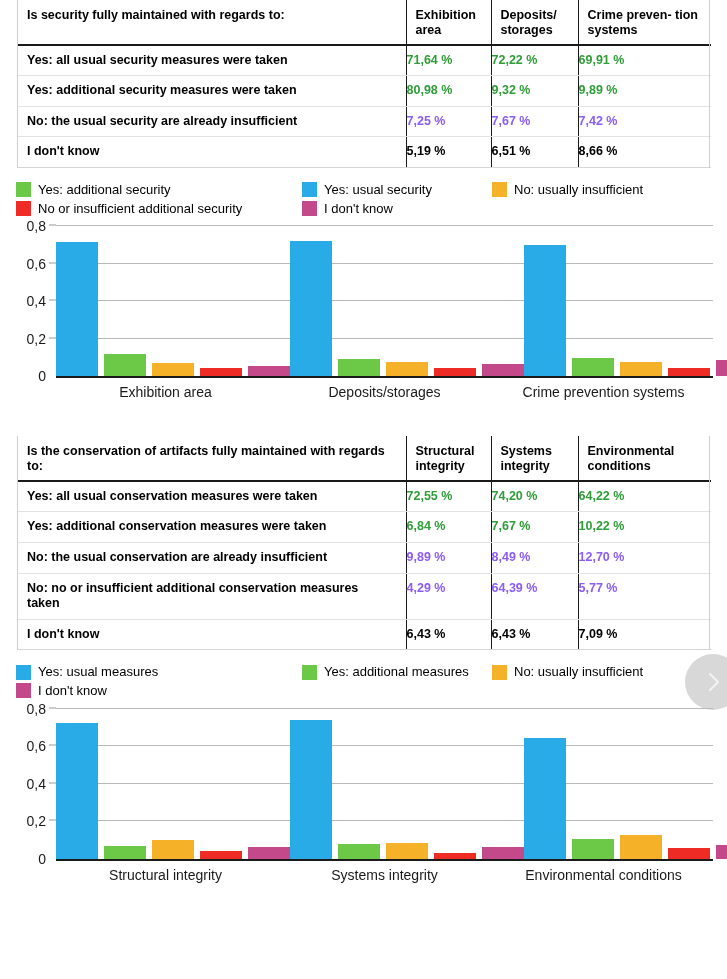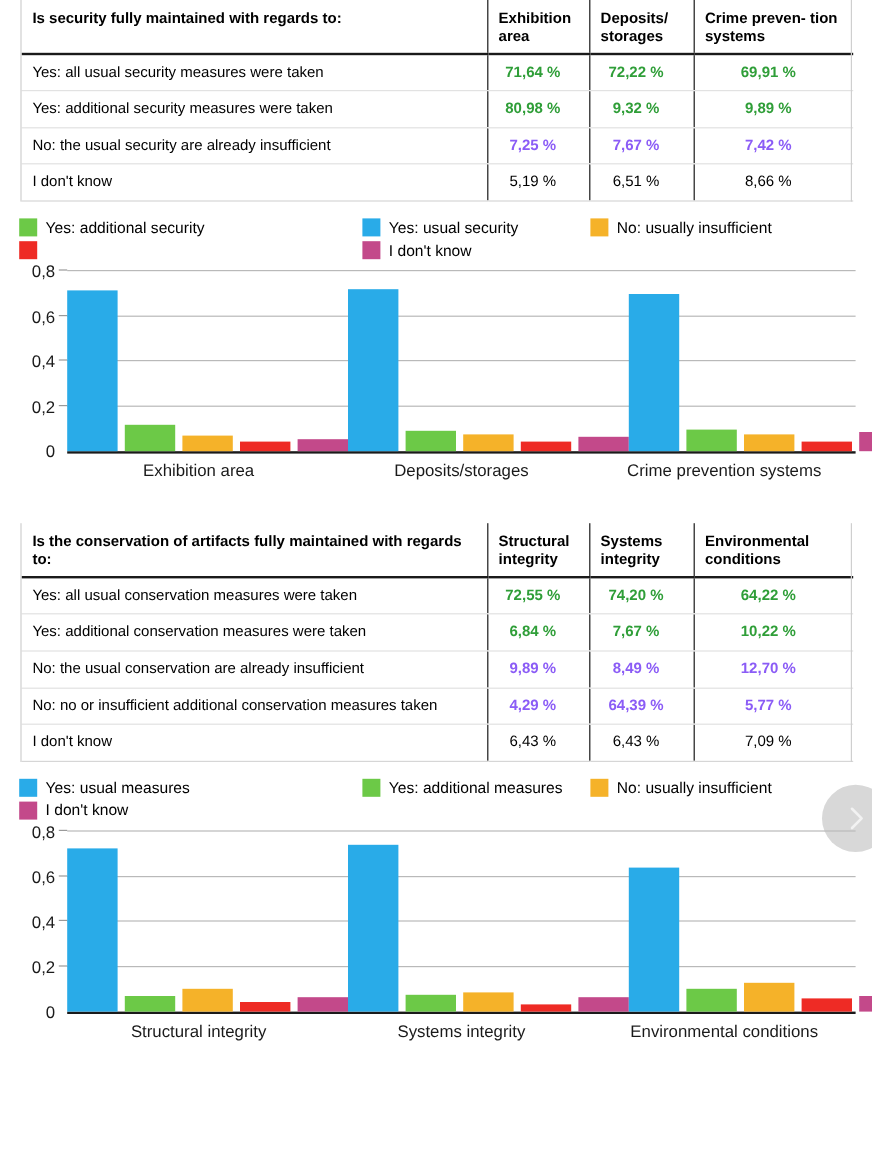--- a/index.html
+++ b/index.html
@@ -57,32 +57,33 @@
     padding-top: 8px;
     border-left: 1.5px solid #1a1a1a;
   }
   .survey-table thead th.v-head.first-v {
     border-left: 1.5px solid #1a1a1a;
   }
 
   .survey-table tbody td {
     border-bottom: 1px solid #e2e2e2;
     line-height: 1.25;
+    font-weight: bold;
   }
   .survey-table tbody tr:last-child td {
     border-bottom: 1px solid #d6d6d6;
   }
   .survey-table tbody td.q-cell {
     padding-left: 9px;
     padding-right: 12px;
     padding-top: 7px;
     padding-bottom: 7px;
   }
   .survey-table tbody td.v-cell {
-    text-align: center;
+    text-align: left;
     padding-right: 9px;
     padding-top: 7px;
     padding-bottom: 7px;
     border-left: 1.5px solid #1a1a1a;
     white-space: nowrap;
   }
   .v-pos { color: #2f9e38; font-weight: bold; }
   .v-neg { color: #8b5cf6; font-weight: bold; }
   .v-neu { color: #000000; font-weight: normal; }
 
@@ -275,20 +276,21 @@
     <div class="legend-item">
       <span class="swatch" style="background: rgb(41, 171, 232);"></span>
       <span class="legend-label">Yes: usual security</span>
     </div>
     <div class="legend-item">
       <span class="swatch" style="background: rgb(245, 178, 41);"></span>
       <span class="legend-label">No: usually insufficient</span>
     </div>
     <div class="legend-item">
       <span class="swatch" style="background: rgb(238, 43, 37);"></span>
+      <span class="legend-label">No or insufficient additional security</span>
     </div>
     <div class="legend-item">
       <span class="swatch" style="background: rgb(195, 73, 138);"></span>
       <span class="legend-label">I don't know</span>
     </div>
   </div>
 
   <div class="chart">
     <div class="chart-inner">
       <div class="plot">

